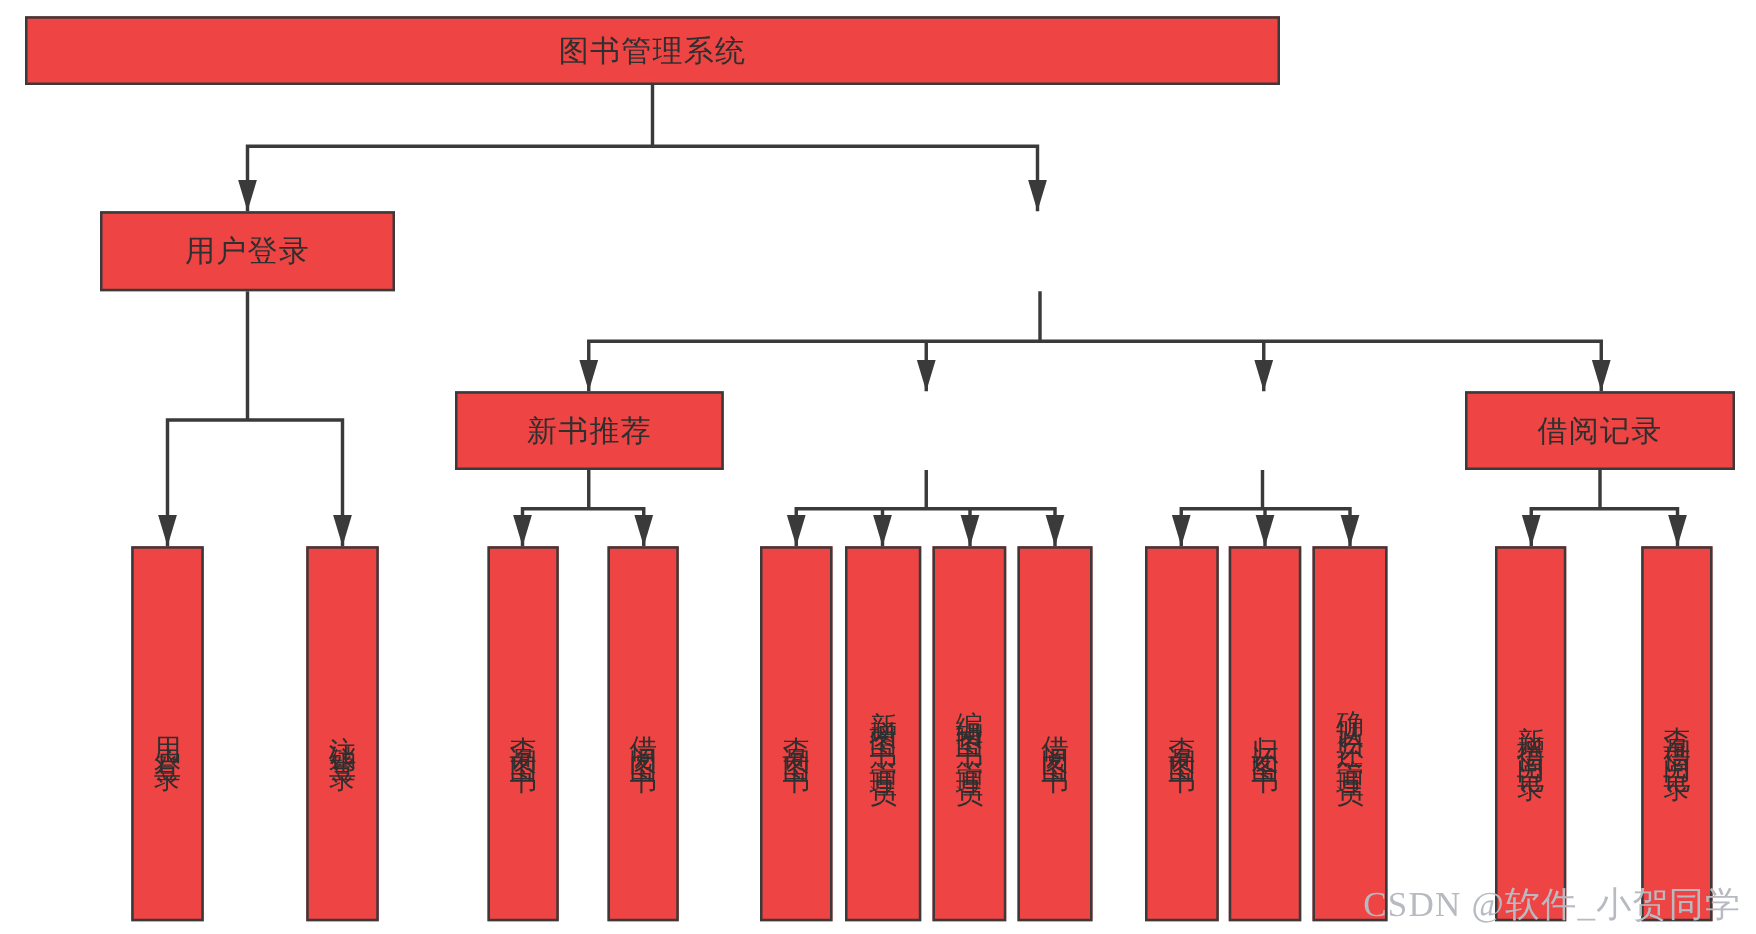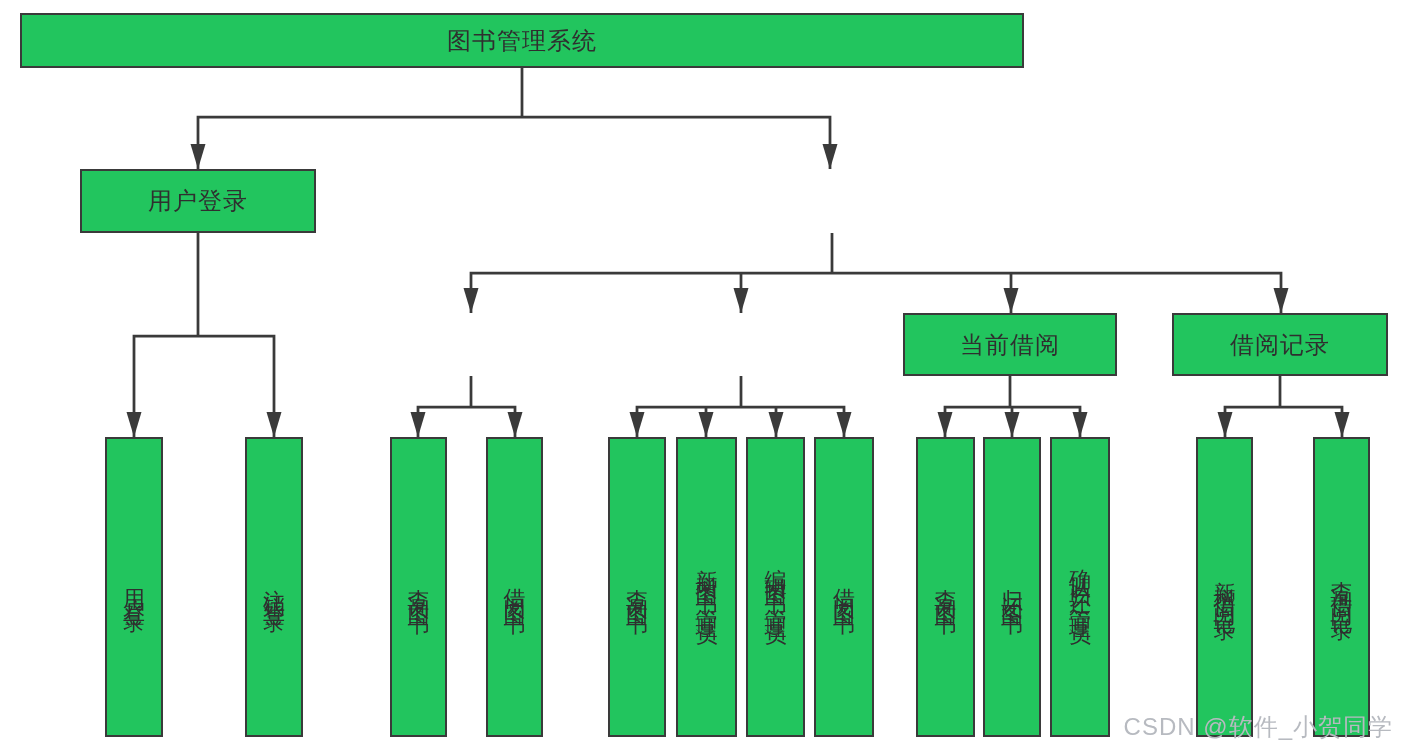--- a/index.html
+++ b/index.html
@@ -29,21 +29,21 @@
     fill: none;
   }
   svg.wires g.heads {
     fill: var(--line, #3a3a3a);
     stroke: none;
   }
   .box {
     position: absolute;
     z-index: 2;
     box-sizing: border-box;
-    background: #22c55e;
+    background: #ef4444;
     border: 2.5px solid var(--line, #383838);
     display: flex;
     align-items: center;
     justify-content: center;
     font-size: 24px;
     color: var(--text, #2f2f2f);
     letter-spacing: 1px;
     white-space: nowrap;
   }
   .leaf {
@@ -78,24 +78,25 @@
   .lf9  { left: 916px;  width: 59px; }
   .lf10 { left: 983px;  width: 58px; }
   .lf11 { left: 1050px; width: 60px; }
   .lf12 { left: 1196px; width: 57px; }
   .lf13 { left: 1313px; width: 57px; }
   .watermark {
     position: absolute;
     z-index: 3;
     right: 12px;
     bottom: 4px;
-    font-size: 24px;
+    font-size: 28px;
     letter-spacing: 1px;
     color: var(--watermark, #b7bac0);
     white-space: nowrap;
+    font-family: Liberation Serif, serif;
   }
 </style>
 </head>
 <body>
 
 <div class="stage">
 
   <svg class="wires" viewBox="0 0 1405 747" aria-hidden="true">
     <defs>
       <path id="ah" d="M -7.5 -25 L 7.5 -25 L 0 0 Z"></path>
@@ -141,21 +142,21 @@
       <use href="#ah" x="1080" y="437"></use>
       <use href="#ah" x="1225" y="437"></use>
       <use href="#ah" x="1342" y="437"></use>
     </g>
   </svg>
 
   <div class="box n-root">图书管理系统</div>
 
   <div class="box n-login">用户登录</div>
 
-  <div class="box n-sec3">当前借阅</div>
+  <div class="box n-sec1">新书推荐</div>
   <div class="box n-sec4">借阅记录</div>
 
   <div class="box leaf lf1">
       <span class="v">用户登录</span>
     </div>
   <div class="box leaf lf2">
       <span class="v">注销登录</span>
     </div>
 
   <div class="box leaf lf3">

